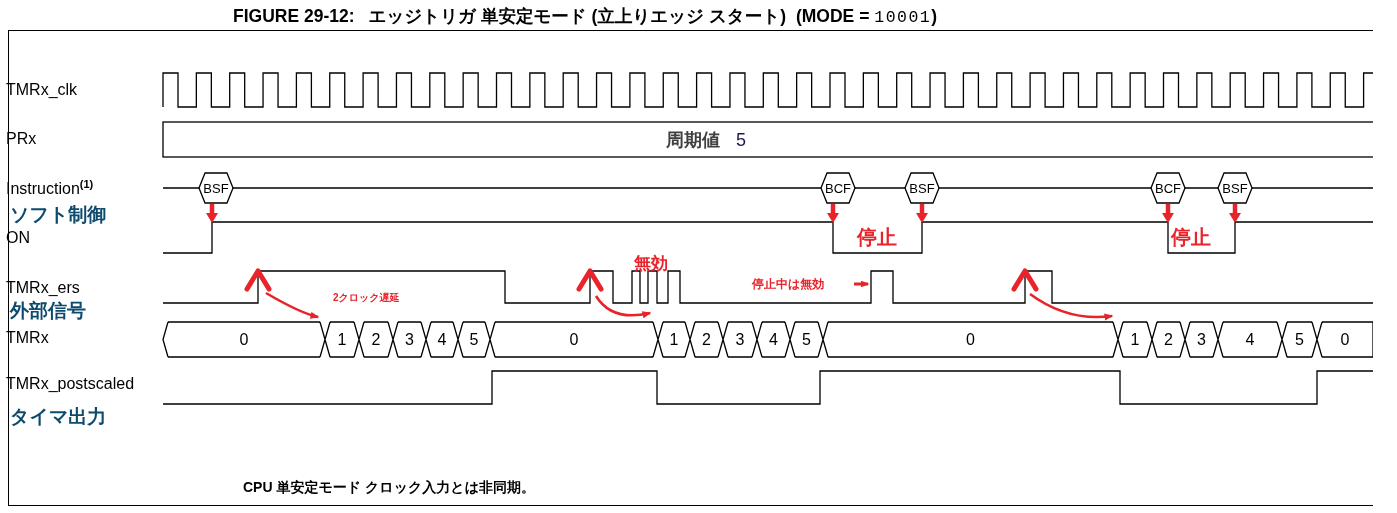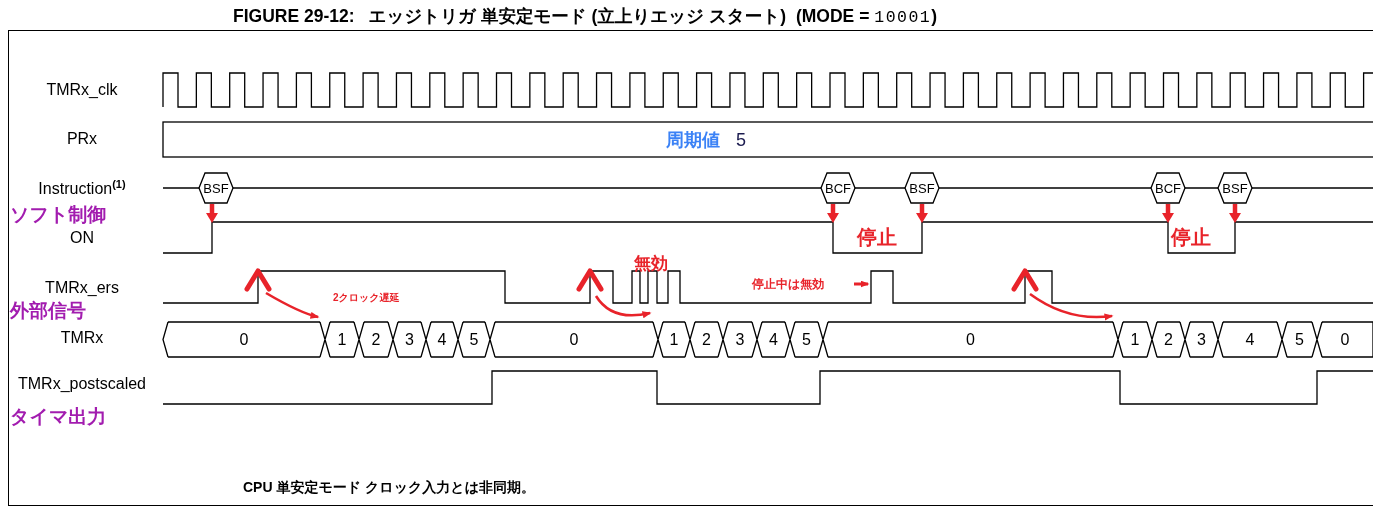--- a/index.html
+++ b/index.html
@@ -5,26 +5,26 @@
   html,body{margin:0;padding:0;background:#fff;}
   .page{position:relative;width:1373px;height:513px;background:#fff;overflow:hidden;
         font-family:"Liberation Sans","DejaVu Sans",sans-serif;color:#000;}
   .frame{position:absolute;left:8px;top:30px;width:1379px;height:476px;border:1.5px solid #000;box-sizing:border-box;}
   .title{position:absolute;left:233px;top:4px;font-size:17.5px;font-weight:bold;white-space:nowrap;}
   .title .gap1{margin-right:14px;}
   .title .gap2{margin-right:10px;}
   .mode-value{font-family:"Liberation Mono","DejaVu Sans Mono",monospace;font-weight:normal;
               font-size:16.5px;letter-spacing:1.5px;}
   #wave-svg{position:absolute;left:0;top:0;}
-  .sig{position:absolute;left:6px;width:152px;text-align:center;font-size:16px;white-space:nowrap;}
+  .sig{position:absolute;left:6px;width:152px;text-align:left;font-size:16px;white-space:nowrap;}
   .sig sup{font-size:11px;font-weight:bold;}
-  .grp{position:absolute;left:10px;font-size:19px;font-weight:bold;color:#a21caf;white-space:nowrap;}
+  .grp{position:absolute;left:10px;font-size:19px;font-weight:bold;color:#0c4a6e;white-space:nowrap;}
   .ann{position:absolute;font-weight:bold;color:#e8232a;white-space:nowrap;}
   .prx-caption{position:absolute;left:666px;top:128px;display:flex;gap:16px;align-items:baseline;white-space:nowrap;}
-  .prx-caption .cap{font-size:18px;font-weight:bold;color:#3b82f6;}
+  .prx-caption .cap{font-size:18px;font-weight:bold;color:#404040;}
   .prx-caption .val{font-size:18px;color:#1b1b4f;}
   .foot{position:absolute;font-size:14px;font-weight:bold;white-space:nowrap;}
 </style>
 </head>
 <body>
 
 <div class="page">
 
   <div class="title">
     <span class="gap1">FIGURE 29-12:</span><span class="gap2">エッジトリガ 単安定モード (立上りエッジ スタート)</span><span>(MODE = </span><span class="mode-value">10001</span><span>)</span>

